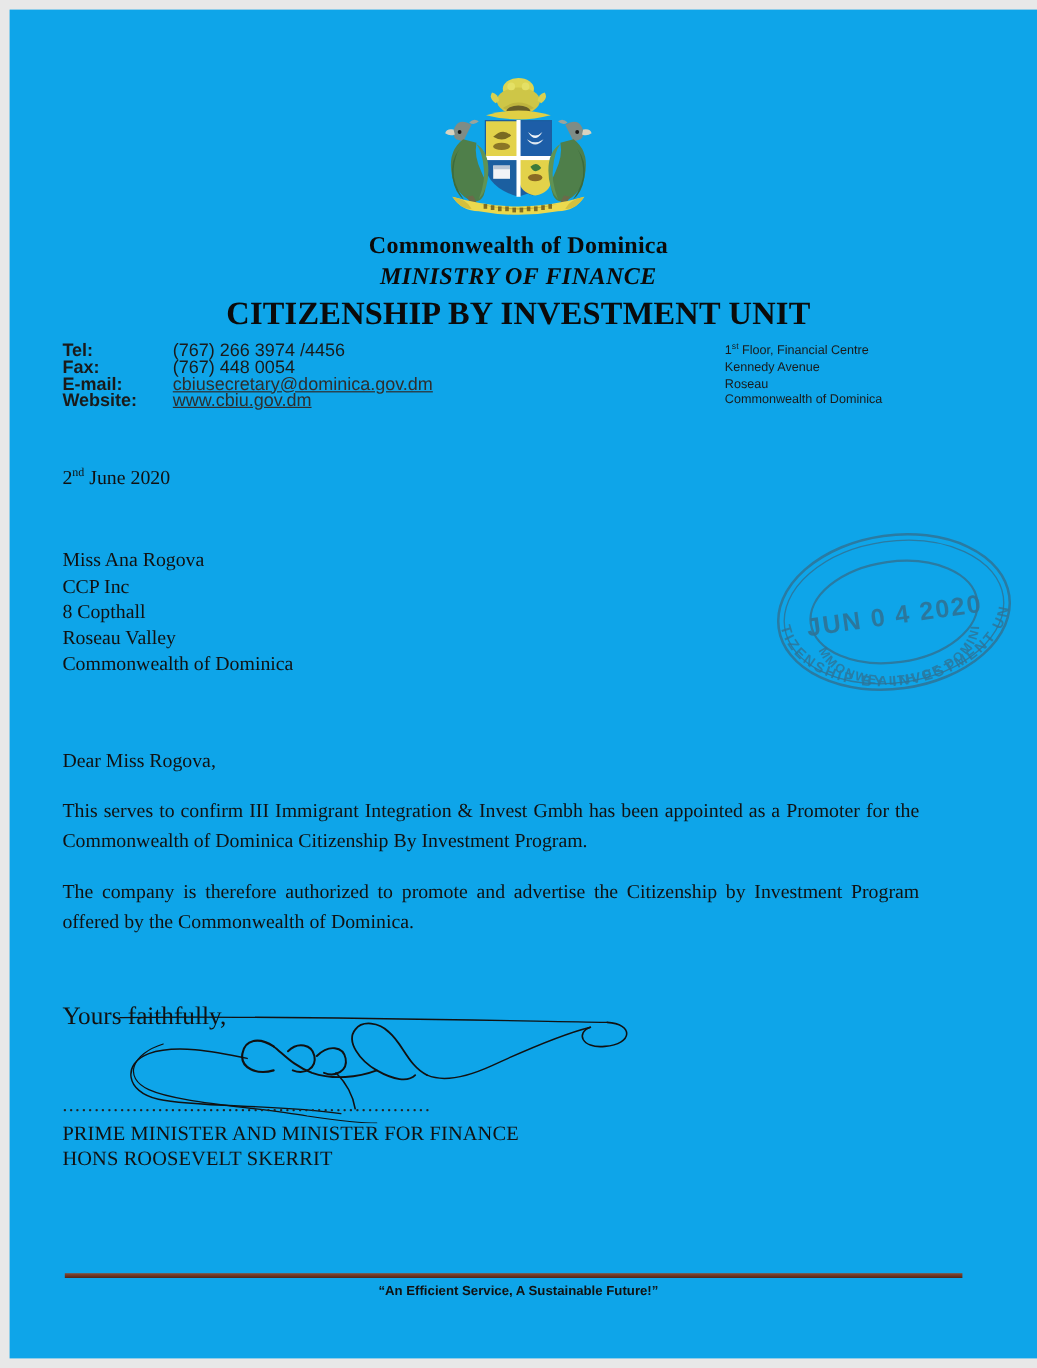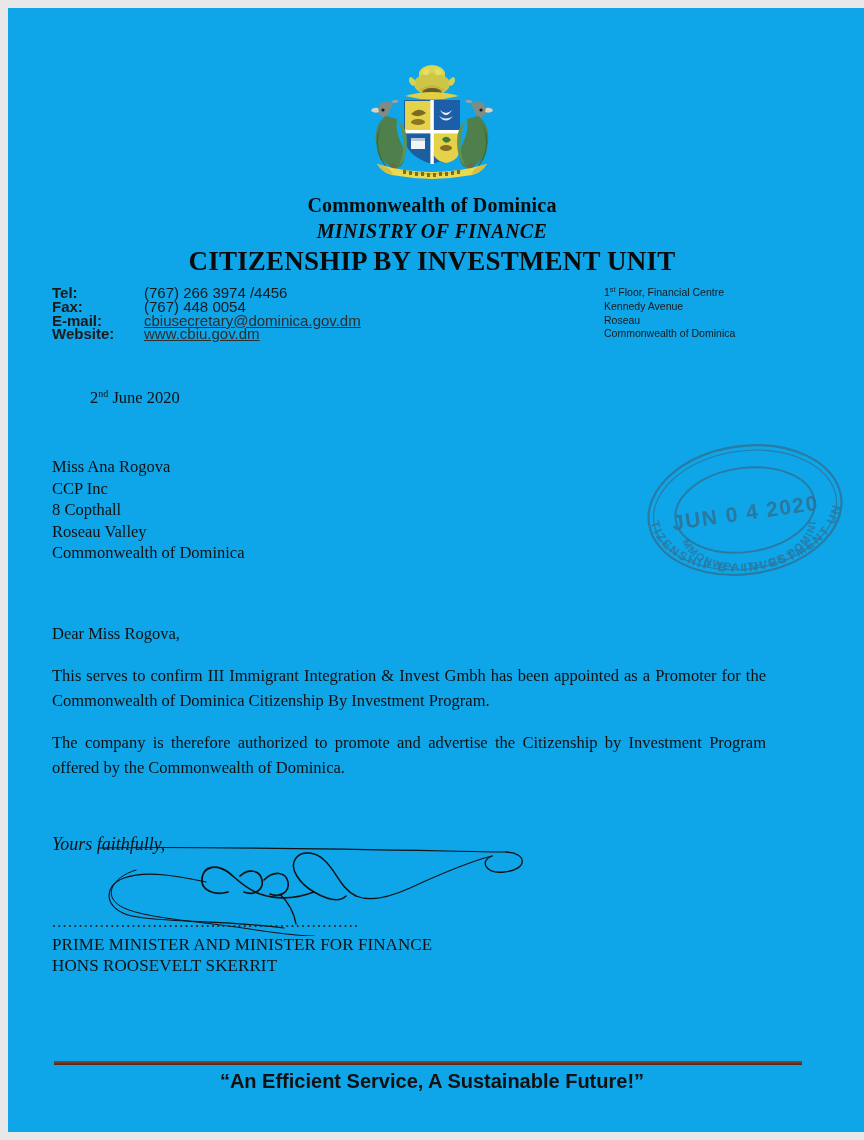--- a/index.html
+++ b/index.html
@@ -104,21 +104,20 @@
   #contact-right div { white-space: nowrap; }
   sup { font-size: 7.2px; vertical-align: super; line-height: 0; }
 
   
   #date-line {
     position: absolute;
     left: 44px;
     top: 380px;
     font-size: 16.5px;
     color: #111;
-    margin-left: 38px;
   }
   #date-line sup { font-size: 10px; }
 
   #recipient {
     position: absolute;
     left: 44px;
     top: 448px;
     font-size: 16.5px;
     line-height: 21.5px;
     color: #111;
@@ -153,23 +152,22 @@
     text-justify: inter-word;
   }
   #para1 { top: 655px; }
   #para2 { top: 722px; }
 
   
   #closing {
     position: absolute;
     left: 44px;
     top: 826px;
-    font-size: 18px;
-    color: #111;
-    font-style: italic;
+    font-size: 21px;
+    color: #111;
   }
   #signature {
     position: absolute;
     left: 80px;
     top: 828px;
     width: 440px;
     height: 100px;
   }
   #sig-dots {
     position: absolute;
@@ -201,21 +199,21 @@
     height: 4px;
     background: linear-gradient(to bottom, #8a4a31 0%, #6b3522 55%, #4e2618 100%);
   }
   #footer-motto {
     position: absolute;
     left: 0;
     top: 1062px;
     width: 848px;
     text-align: center;
     font-family: "Liberation Sans", sans-serif;
-    font-size: 20px;
+    font-size: 11px;
     font-weight: bold;
     color: #111;
   }
 </style>
 </head>
 <body>
 
 <div id="page">
 
   <div id="crest-wrap">

